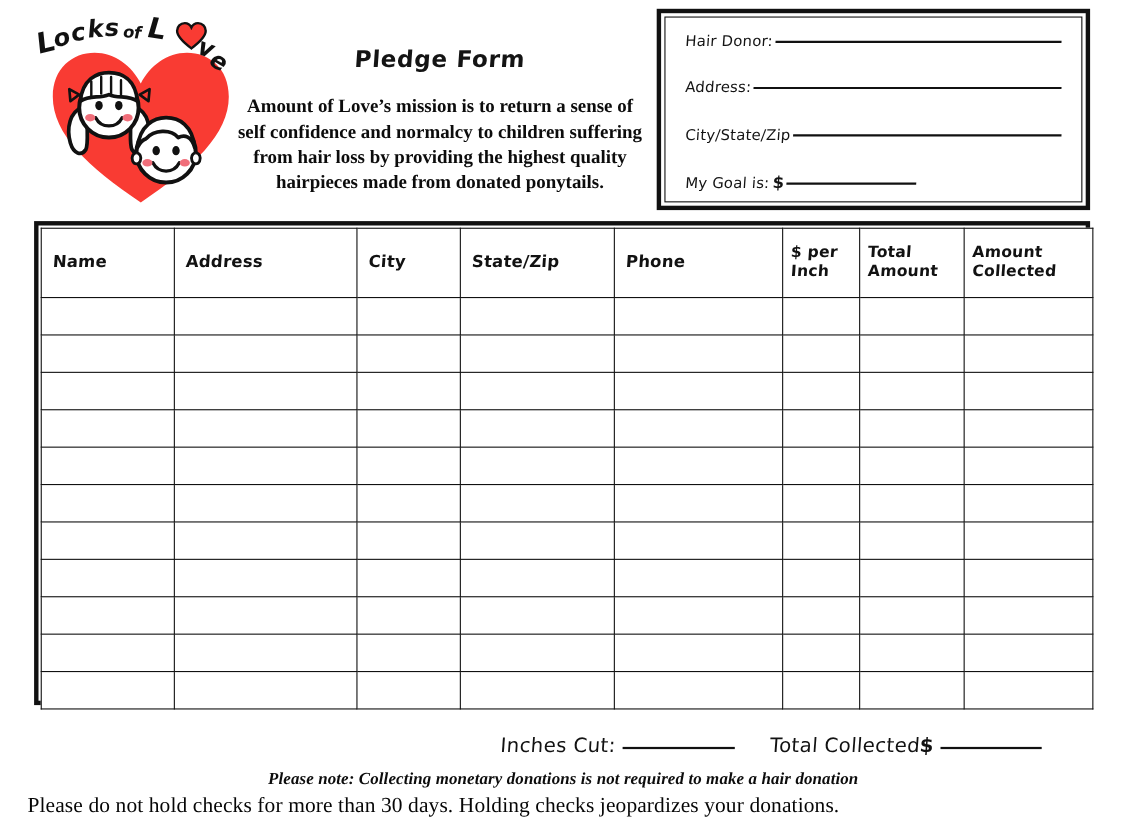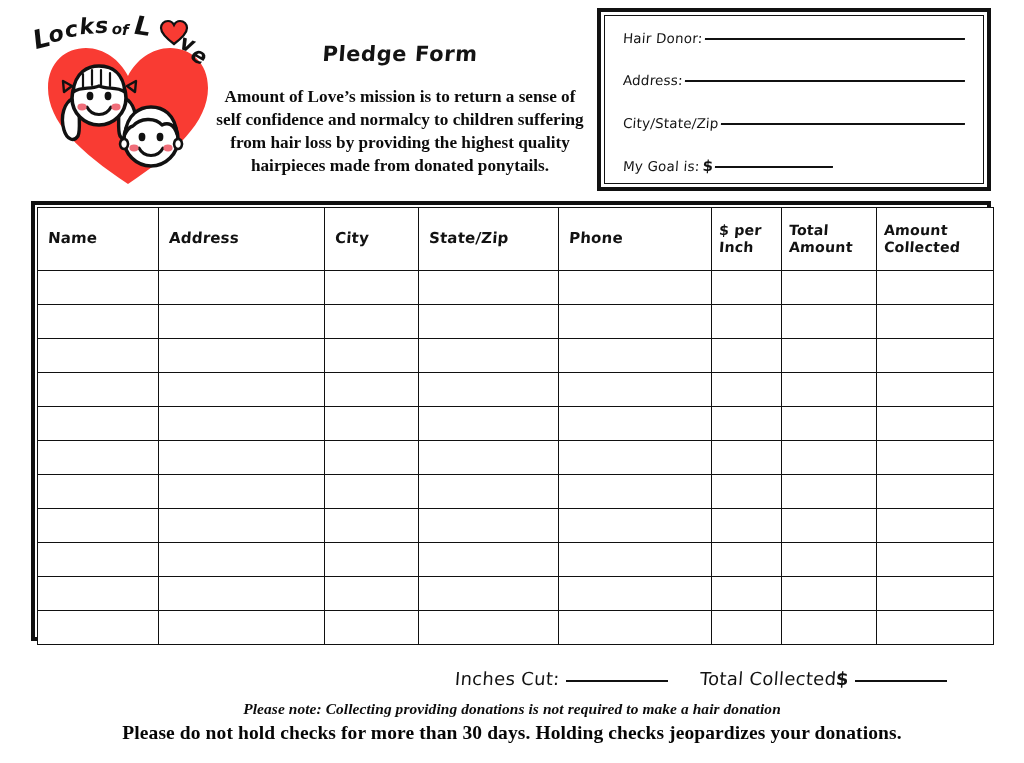--- a/index.html
+++ b/index.html
@@ -194,26 +194,27 @@
     font-weight: 700;
     font-size: 15.4px;
     color: #0c0c0c;
     letter-spacing: 0.1px;
   }
   .note-bold {
     position: absolute;
     left: 0;
     right: 0;
     top: 722px;
-    text-align: center;
+    text-align: left;
     font-family: "Liberation Serif", "DejaVu Serif", serif;
-    font-weight: 700;
+    font-weight: 400;
     font-size: 19.5px;
     color: #060606;
     letter-spacing: 0.1px;
+    padding-left: 25px;
   }
 </style>
 </head>
 <body>
 
 <div class="page">
 
   <div class="logo">
     <svg viewBox="0 0 200 190" xmlns="http://www.w3.org/2000/svg" aria-hidden="true">
 
@@ -468,16 +469,16 @@
 
   <div class="totals-line">
     <span class="t-label">Inches Cut:</span>
     <span class="totals-rule rule-inches"></span>
     <span class="gap-mid"></span>
     <span class="t-label">Total Collected</span>
     <span class="t-label dollar-sign">$</span>
     <span class="totals-rule rule-total"></span>
   </div>
 
-  <div class="note-italic">Please note: Collecting providing donations is not required to make a hair donation</div>
+  <div class="note-italic">Please note: Collecting monetary donations is not required to make a hair donation</div>
   <div class="note-bold">Please do not hold checks for more than 30 days.  Holding checks jeopardizes your donations.</div>
 
 </div>
 
 </body></html>

